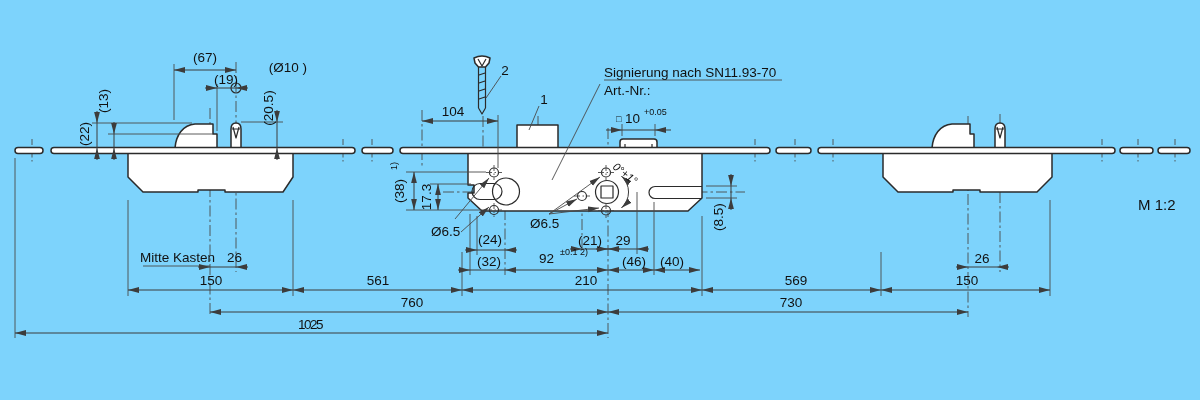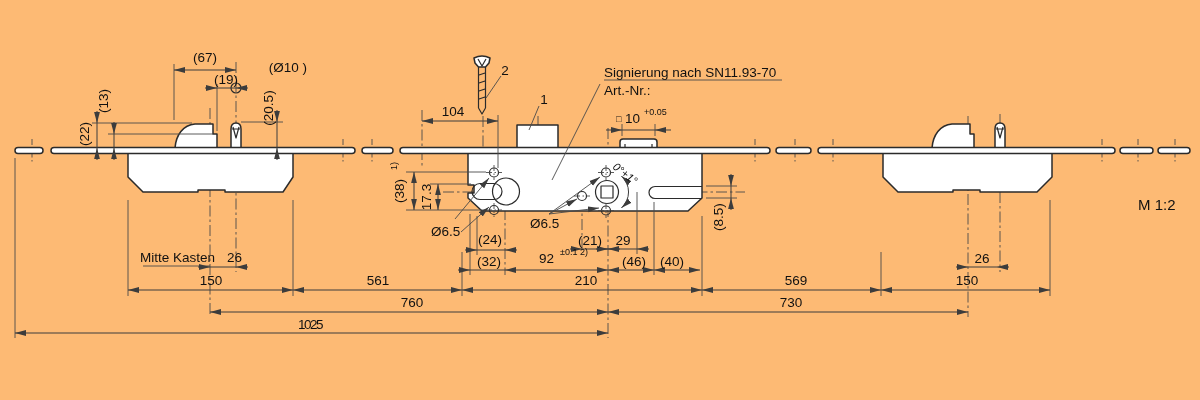--- a/index.html
+++ b/index.html
@@ -1,16 +1,16 @@
 <!DOCTYPE html>
 <html><head>
 <meta charset="utf-8">
 <style>
   html,body{margin:0;padding:0;background:#fff;}
-  .stage{position:relative;width:1200px;height:400px;background:#fdba74;overflow:hidden;
+  .stage{position:relative;width:1200px;height:400px;background:#7dd3fc;overflow:hidden;
          font-family:"Liberation Sans",sans-serif;}
   svg{display:block;}
   .part{fill:#ffffff;stroke:#2b2b2b;stroke-width:1.5;stroke-linejoin:round;}
   .part-thin{fill:none;stroke:#2b2b2b;stroke-width:1.2;stroke-linejoin:round;}
   .dl{stroke:#3c3c3c;stroke-width:1;fill:none;}
   .ext{stroke:#4a4a4a;stroke-width:0.9;fill:none;}
   .cl{stroke:#4a4a4a;stroke-width:0.9;fill:none;stroke-dasharray:11 3 2.5 3;}
   .clt{stroke:#4a4a4a;stroke-width:0.9;fill:none;stroke-dasharray:6 2.5 1.5 2.5;}
   .ldr{stroke:#4a4a4a;stroke-width:0.9;fill:none;}
   text.t{font-family:"Liberation Sans",sans-serif;font-size:13.5px;fill:#111;}

